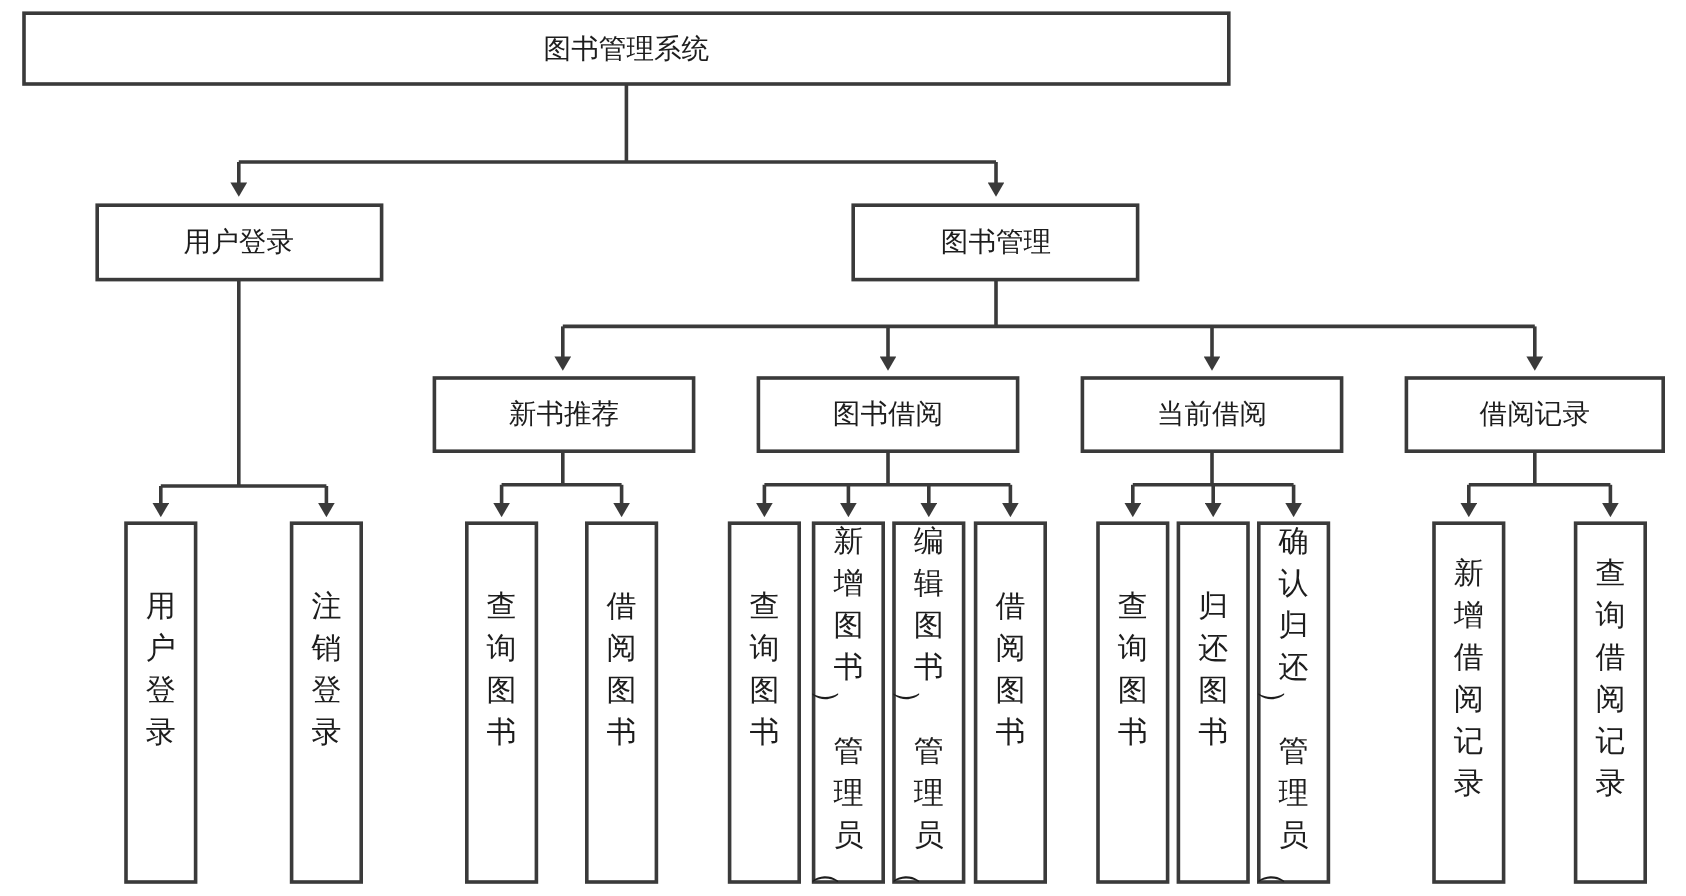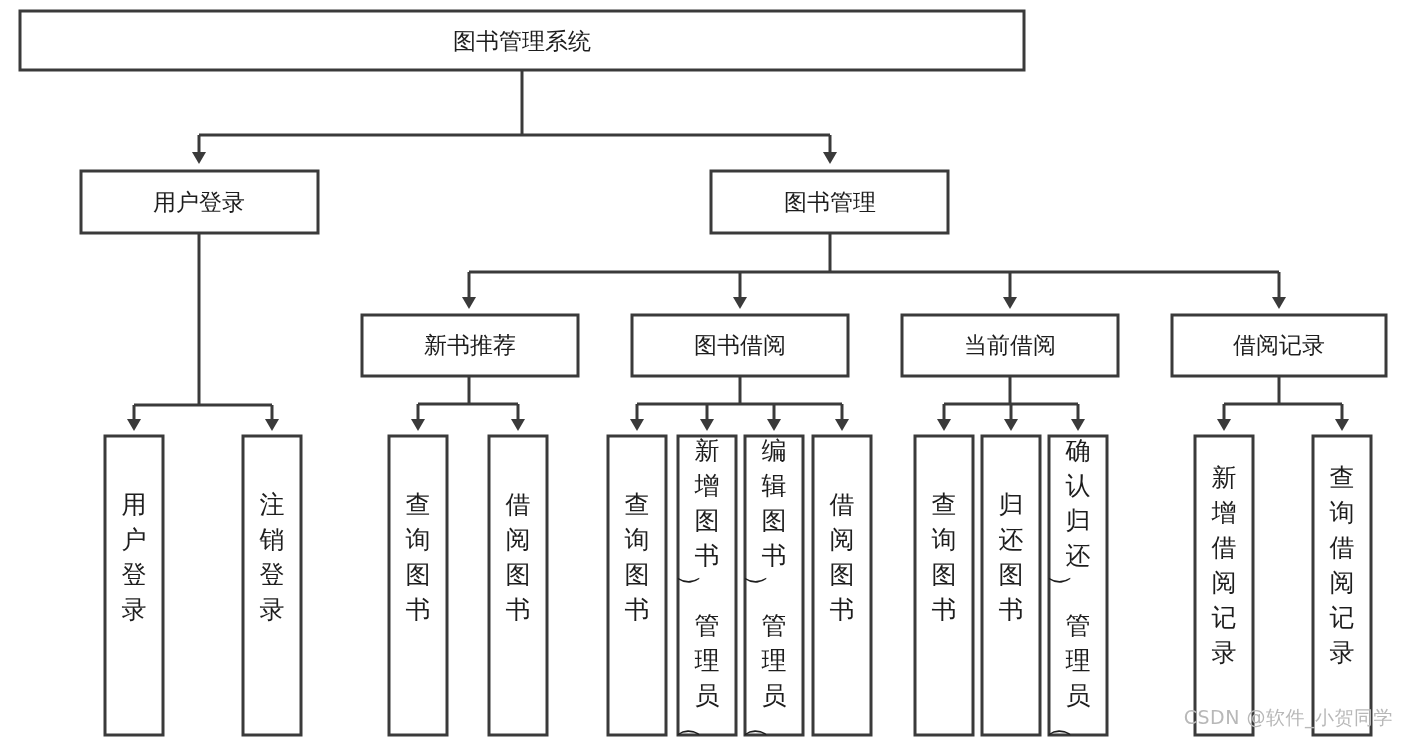--- a/index.html
+++ b/index.html
@@ -234,15 +234,14 @@
       <text class="node-label-v" x="1224" y="486"><tspan x="1224" y="486">新</tspan><tspan x="1224" y="521">增</tspan><tspan x="1224" y="556">借</tspan><tspan x="1224" y="591">阅</tspan><tspan x="1224" y="626">记</tspan><tspan x="1224" y="661">录</tspan></text>
     </g>
 
     <g>
       <rect class="node-box" x="1313" y="436" width="58" height="299"></rect>
       <text class="node-label-v" x="1342" y="486"><tspan x="1342" y="486">查</tspan><tspan x="1342" y="521">询</tspan><tspan x="1342" y="556">借</tspan><tspan x="1342" y="591">阅</tspan><tspan x="1342" y="626">记</tspan><tspan x="1342" y="661">录</tspan></text>
     </g>
 
   </svg>
 
-  <div class="watermark">CSDN @软件_小贺同学</div>
 
 </div>
 
 </body></html>

